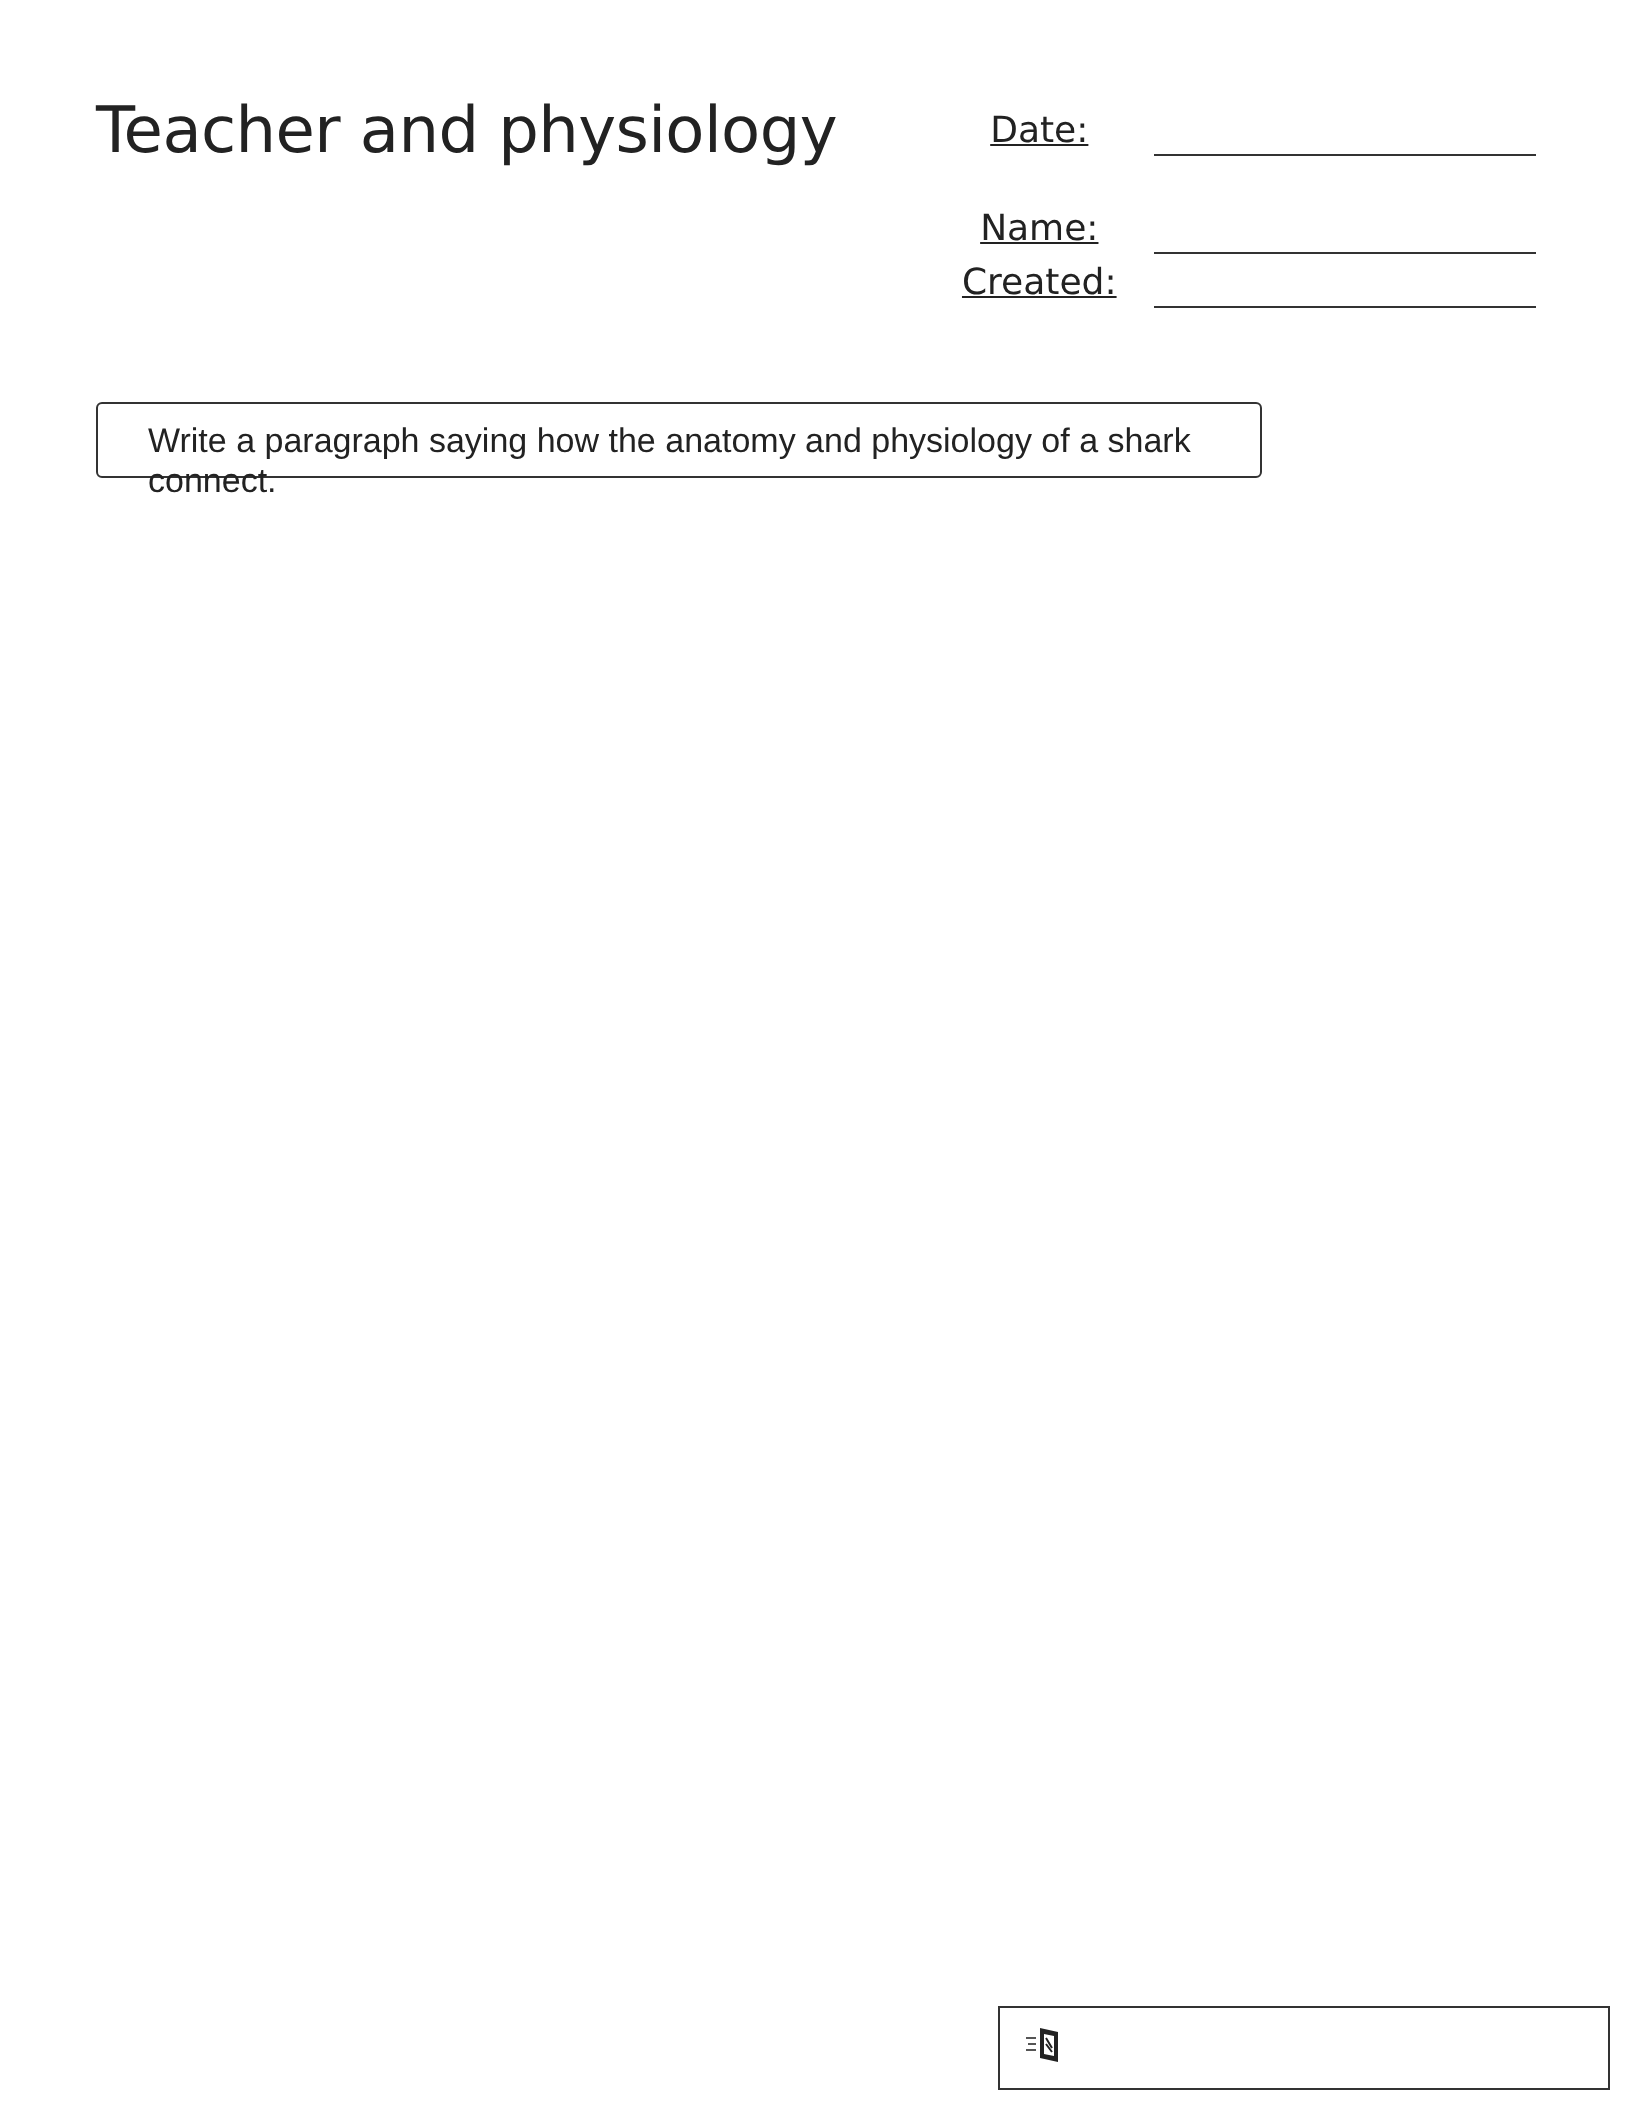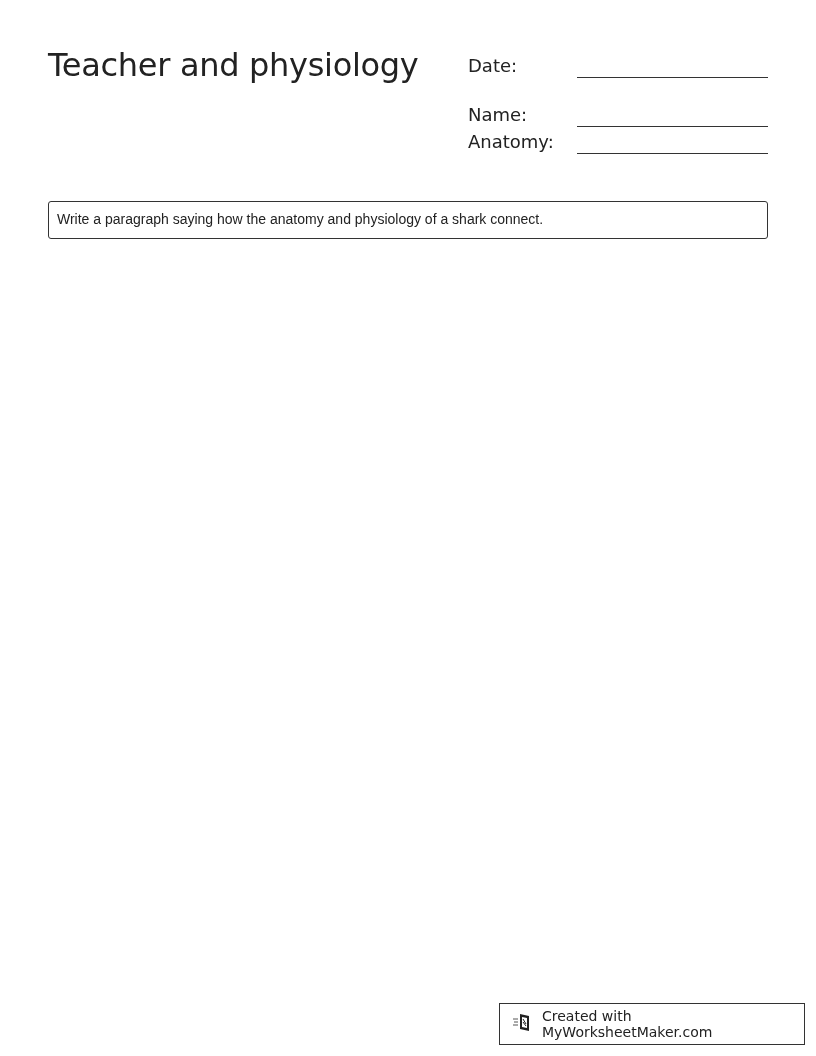--- a/index.html
+++ b/index.html
@@ -1,55 +1,54 @@
 <!DOCTYPE html>
 <html><head>
   <meta charset="utf-8">
   <style>
     html, body { margin: 0; padding: 0; background: #ffffff; }
     body { width: 816px; height: 1056px; position: relative; overflow: hidden;
            font-family: "DejaVu Sans", sans-serif; color: #222222; }
     .title { position: absolute; left: 48px; top: 46px; font-size: 32px; font-weight: normal;
              margin: 0; letter-spacing: -0.3px; color: #222; }
     .field { position: absolute; right: 48px; width: 300px; height: 30px; display: flex; align-items: flex-end; }
-    .field-label { width: 110px; text-align: left; font-size: 18px; padding-right: 6px; box-sizing: border-box; padding-bottom: 2px; color: #222; }
+    .field-label { width: 110px; text-align: center; font-size: 18px; padding-right: 6px; box-sizing: border-box; padding-bottom: 2px; color: #222; text-decoration: underline; }
     .field-line { width: 192px; border-bottom: 1.5px solid #333; height: 100%; }
-    .prompt-box { position: absolute; left: 48px; top: 201px; width: 720px; height: 38px; box-sizing: border-box;
-                  border: 1.5px solid #333; border-radius: 3px; padding: 9px 8px; font-size: 14px; color: #222;
+    .prompt-box { position: absolute; left: 48px; top: 201px; width: 583px; height: 38px; box-sizing: border-box;
+                  border: 1.5px solid #333; border-radius: 3px; padding: 9px 25px; font-size: 17px; color: #222;
                   font-family: "Liberation Sans", sans-serif; }
     .footer { position: absolute; left: 499px; top: 1003px; width: 306px; height: 42px; box-sizing: border-box;
               border: 1.5px solid #333; display: flex; align-items: center; padding-left: 12px; gap: 8px; }
     .footer-text { font-size: 14px; color: #222; }
     .logo { width: 22px; height: 22px; }
   </style>
 </head>
 <body>
 
 <h1 class="title">Teacher and physiology</h1>
 
 <div class="field" style="top:48px;">
   <span class="field-label">Date:</span>
   <span class="field-line"></span>
 </div>
 <div class="field" style="top:97px;">
   <span class="field-label">Name:</span>
   <span class="field-line"></span>
 </div>
 <div class="field" style="top:124px;">
-  <span class="field-label">Anatomy:</span>
+  <span class="field-label">Created:</span>
   <span class="field-line"></span>
 </div>
 
 <div class="prompt-box">Write a paragraph saying how the anatomy and physiology of a shark connect.</div>
 
 <div class="footer">
   <span>
     <svg class="logo" viewBox="0 0 22 22">
       <line x1="1" y1="8" x2="6" y2="8" stroke="#555" stroke-width="1"></line>
       <line x1="2" y1="11" x2="6" y2="11" stroke="#555" stroke-width="1"></line>
       <line x1="1" y1="14" x2="6" y2="14" stroke="#555" stroke-width="1"></line>
       <path d="M8 3 L17 5 L17 20 L8 18 Z" fill="#222"></path>
       <path d="M10 6 L15 7 L15 17 L10 16 Z" fill="#fff"></path>
       <path d="M11 8 L14 13 M11 11 L14 15" stroke="#222" stroke-width="1"></path>
     </svg>
   </span>
-  <span class="footer-text">Created with MyWorksheetMaker.com</span>
 </div>
 
 </body></html>

